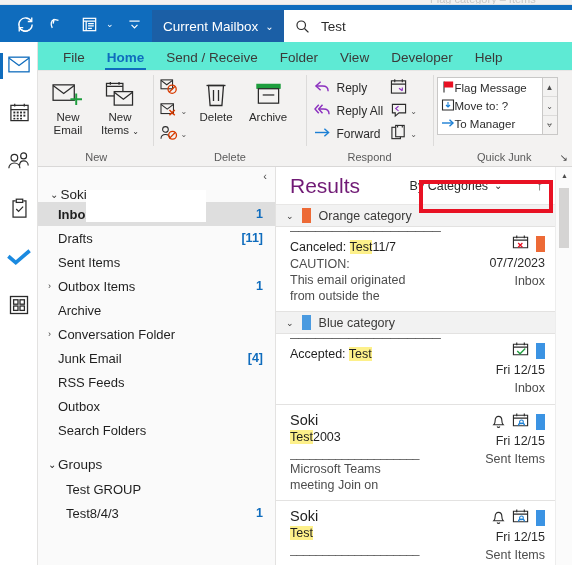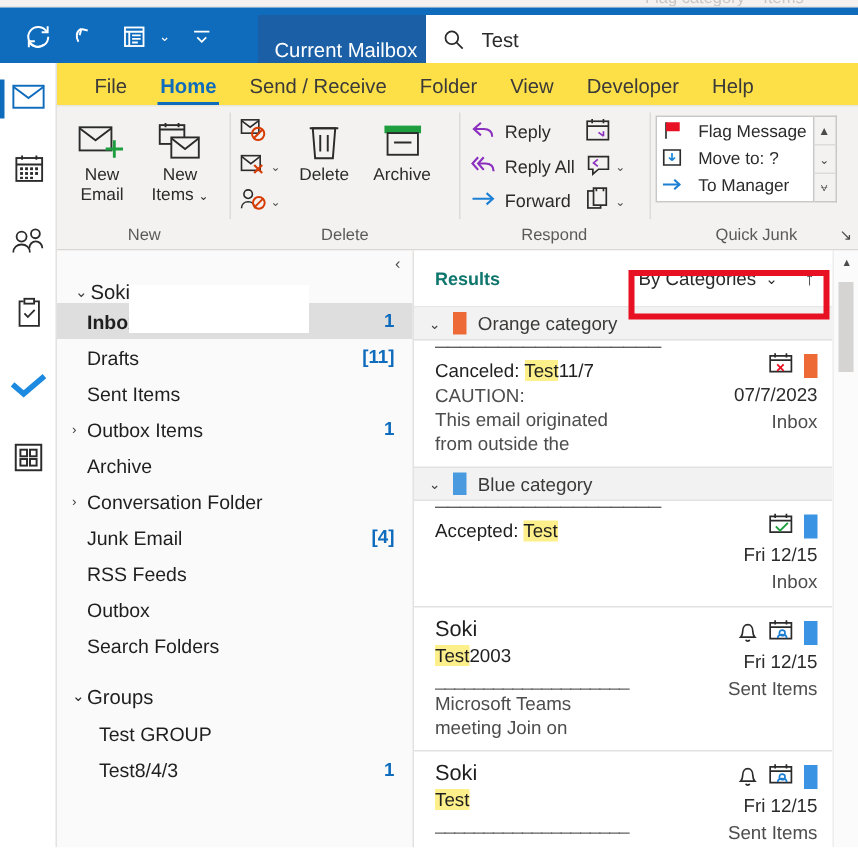--- a/index.html
+++ b/index.html
@@ -31,39 +31,39 @@
     background: #0f6cbd;
   }
   .sr-icons { position: absolute; left: 14px; top: 8px; display: flex; align-items: center; gap: 10px; }
   .sr-ic { width: 22px; height: 22px; display: flex; align-items: center; justify-content: center; color: #ffffff; }
   .sr-ic svg { display: block; }
   .caret-sm { font-size: 9px; color: #fff; margin-left: -4px; }
 
   .mailbox-sel {
     position: absolute; left: 152px; top: 5px; height: 32px;
     background: #1b5fa6;
-    display: flex; gap: 7px;
-    padding: 16px 11px;
-    color: #fff; font-size: 13.5px; white-space: nowrap; margin-left: 20px;
+    display: flex; align-items: center; gap: 7px;
+    padding: 0 11px;
+    color: #fff; font-size: 13.5px; white-space: nowrap;
   }
   .mailbox-sel .chev { font-size: 10px; }
 
   .searchbox {
     position: absolute; left: 284px; top: 5px; right: 0; height: 32px;
     background: #ffffff;
     display: flex; align-items: center; gap: 10px;
     padding: 0 10px;
   }
   .searchbox .s-ico { width: 17px; height: 17px; color: #2b2b2b; flex: none; }
   .search-val { font-size: 13.5px; color: #2b2b2b; }
 
   
   .tabbar {
     position: absolute; left: 38px; top: 42px; right: 0; height: 29px;
-    background: #fde047;
+    background: #5eead4;
     border-bottom: 1px solid #e7e6e5;
     display: flex; align-items: flex-end; padding-left: 14px;
   }
   .tab {
     position: relative;
     padding: 2px 11px 5px 11px;
     font-size: 13.5px; color: #3b3a39; white-space: nowrap;
   }
   .tab.active { color: #0f6cbd; font-weight: 600; }
   .tab.active::after {
@@ -117,21 +117,21 @@
   .smallrow .cv { font-size: 8px; color: #555; }
 
   .txtbtn { display: flex; align-items: center; gap: 6px; height: 22px; padding: 0 4px; font-size: 12px; color: #2b2b2b; white-space: nowrap;}
 
   .qs-box {
     width: 106px; height: 58px; margin-top: 2px;
     background: #ffffff; border: 1px solid #c9c8c7;
     display: flex; flex-direction: column; justify-content: center;
     padding-left: 3px;
   }
-  .qs-row { display: flex; align-items: center; gap: 11px; height: 18px; font-size: 11.5px; color: #2b2b2b; white-space: nowrap; }
+  .qs-row { display: flex; align-items: center; gap: 0; height: 18px; font-size: 11.5px; color: #2b2b2b; white-space: nowrap; }
   .qs-scroll {
     width: 15px; height: 58px; margin-top: 2px;
     border: 1px solid #c9c8c7; border-left: none;
     display: flex; flex-direction: column;
   }
   .qs-sb { flex: 1; display: flex; align-items: center; justify-content: center; font-size: 8px; color: #4b4b4b; }
   .qs-sb + .qs-sb { border-top: 1px solid #dcdbda; }
   .dlg-launch {
     position: absolute; right: 4px; bottom: 3px;
     font-size: 10px; color: #4b4b4b;
@@ -187,22 +187,22 @@
     position: absolute; left: 276px; top: 167px; right: 17px; bottom: 0;
     background: #ffffff;
     overflow: hidden;
   }
   .ml-head {
     position: relative; height: 38px;
     display: flex; align-items: center; justify-content: space-between;
     padding: 0 12px 0 14px;
     border-bottom: 1px solid #e8e7e6;
   }
-  .ml-title { font-size: 12px; font-weight: 700; color: #0f766e; }
-  .ml-sort { display: flex; align-items: center; gap: 18px; font-size: 12.5px; color: #2b2b2b; }
+  .ml-title { font-size: 21px; font-weight: 400; color: #701a75; }
+  .ml-sort { display: flex; align-items: center; gap: 34px; font-size: 12.5px; color: #2b2b2b; }
   .ml-sort .byc { display: flex; align-items: center; gap: 6px; }
   .ml-sort .byc .cv { font-size: 10px; }
   .ml-sort .arrow { font-size: 13px; }
 
   .cat-hdr {
     height: 22px; display: flex; align-items: center; gap: 8px;
     padding-left: 10px;
     background: #f2f2f2;
     border-bottom: 1px solid #e3e2e1;
     font-size: 12.5px; color: #3b3a39;

